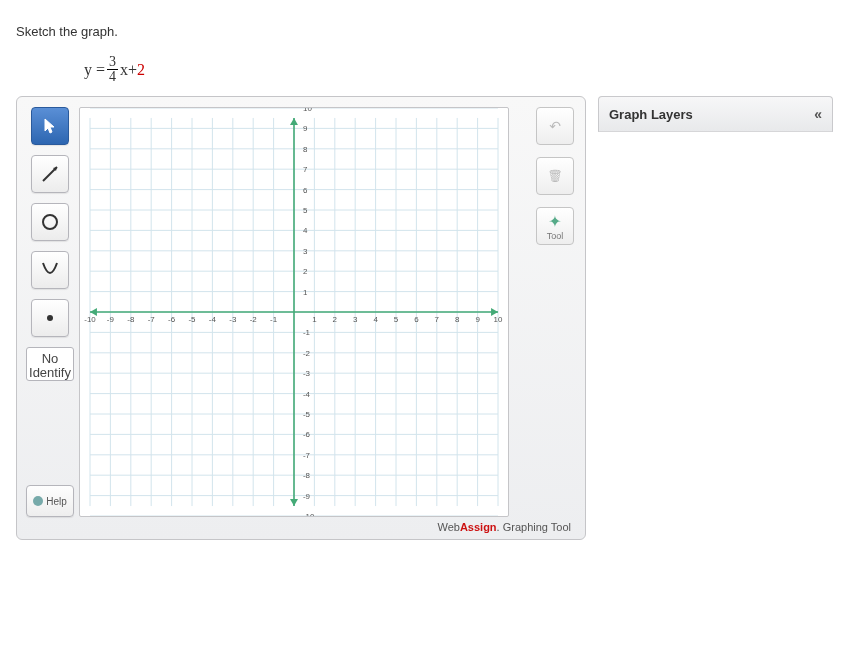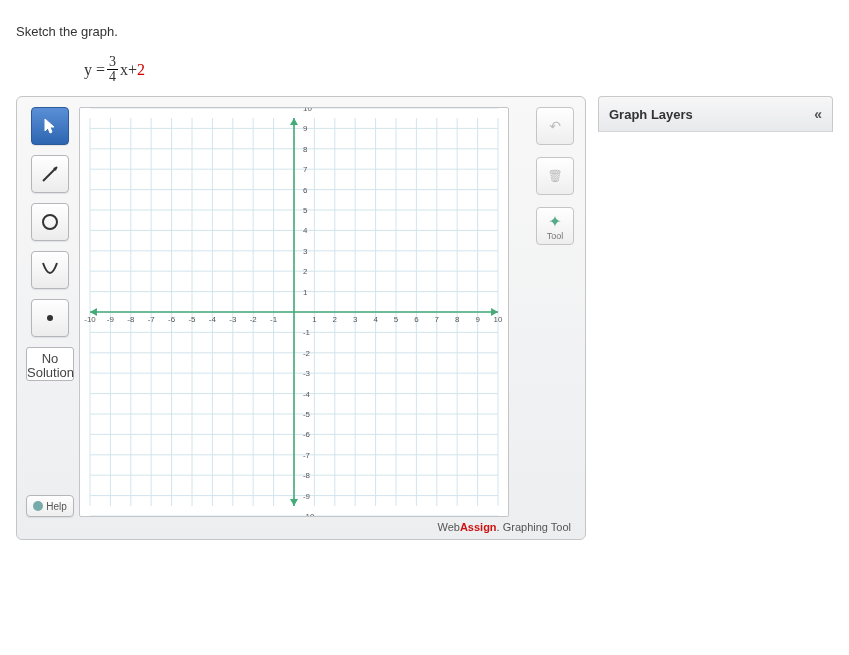--- a/index.html
+++ b/index.html
@@ -11,21 +11,21 @@
 .frac { display: inline-flex; flex-direction: column; align-items: center; line-height: 1; margin: 0 2px; }
 .frac .num { border-bottom: 1px solid #000; padding: 0 2px; font-size: 14px; }
 .frac .den { padding: 0 2px; font-size: 14px; }
 .red { color: #c00; }
 .tool-row { display: flex; align-items: flex-start; gap: 12px; }
 .graph-box { width: 570px; background: linear-gradient(#f8f8f8,#edeef0); border: 1px solid #c5c5c8; border-radius: 6px; padding: 10px 8px 6px 8px; position: relative; }
 .graph-inner { display: flex; }
 .tb { width: 50px; display: flex; flex-direction: column; gap: 10px; align-items: center; }
 .tbtn { width: 38px; height: 38px; background: linear-gradient(#fff,#ececec); border: 1px solid #b5b5bb; border-radius: 4px; display: flex; align-items: center; justify-content: center; cursor: pointer; box-shadow: 0 1px 1px rgba(0,0,0,.08); }
 .tbtn.active { background: linear-gradient(#5a8fd6,#2d66b1); border-color: #2a5a9c; color: #fff; }
-.tbtn.help { background: linear-gradient(#fefefe,#eee); width: 48px; height: 22px; font-size: 10px; color: #555; }
+.tbtn.help { background: linear-gradient(#fefefe,#eee); width: 48px; height: 32px; font-size: 10px; color: #555; }
 .tbtn.help .icn { width: 10px; height: 10px; border-radius: 50%; background: #7aa; margin-right: 3px; display: inline-block; }
 .nosol { width: 48px; height: 34px; background: #fff; border: 1px solid #b5b5bb; border-radius: 3px; font-size: 13px; text-align: center; line-height: 1.1; padding-top: 4px; cursor: pointer; color: #444; }
 .canvas-hold { flex: 1; margin-left: 4px; position: relative; }
 svg.grid { display: block; background: #fff; border: 1px solid #c5c5c8; border-radius: 2px; }
 .side { width: 44px; display: flex; flex-direction: column; gap: 12px; align-items: center; margin-left: 6px; }
 .sidebtn { width: 38px; height: 38px; background: linear-gradient(#fff,#eee); border: 1px solid #c5c5c5; border-radius: 4px; display: flex; flex-direction: column; align-items: center; justify-content: center; font-size: 9px; color: #777; cursor: pointer; }
 .sidebtn.fill .ic { font-size: 16px; color: #5a8; }
 .brand { text-align: right; font-size: 11px; color: #555; margin-top: 4px; padding-right: 6px; }
 .brand .wa1 { color: #555; font-weight: normal; }
 .brand .wa2 { color: #c11; font-weight: bold; margin-top: 20px; }
@@ -85,21 +85,21 @@
                 <path d="M4 4 Q11 24 18 4" fill="none" stroke="#333" stroke-width="2"></path>
               </svg>
           </div>
           <div class="tbtn">
             <svg width="22" height="22" viewBox="0 0 22 22">
                 <circle cx="11" cy="11" r="3" fill="#333"></circle>
               </svg>
           </div>
           <div class="nosol">
             <div>No</div>
-            <div>Solution</div>
+            <div>Identify</div>
           </div>
           <div style="flex:1;min-height:70px"></div>
           <div class="tbtn help">
             <span class="icn"></span>
             <span>Help</span>
           </div>
         </div>
 
         <div class="canvas-hold">
           <svg class="grid" id="grid-svg" width="430" height="410" viewBox="0 0 430 410">

